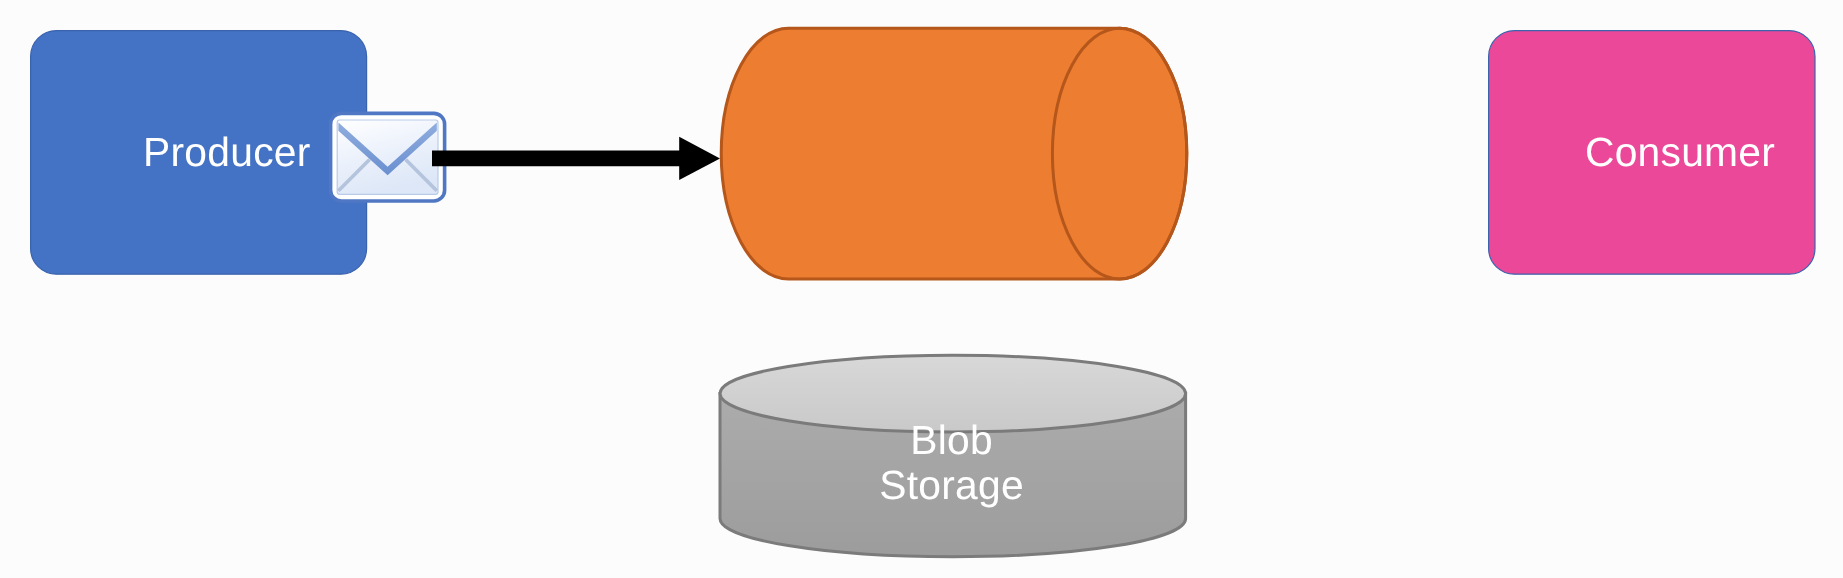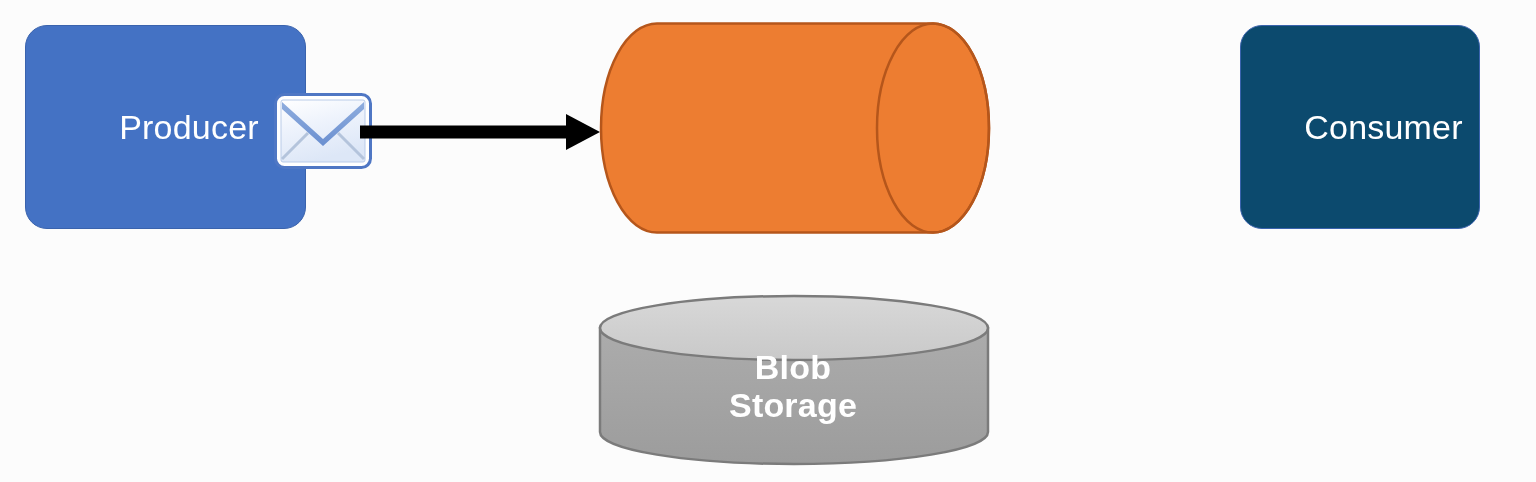--- a/index.html
+++ b/index.html
@@ -50,23 +50,23 @@
     left: 25px;
     top: 25px;
     width: 281px;
     height: 204px;
     background: #4472c4;
     border: 1px solid #3a63ad;
   }
   #consumer-node {
     left: 1240px;
     top: 25px;
-    width: 240px;
+    width: 273px;
     height: 204px;
-    background: #0c4a6e;
+    background: #ec4899;
     border: 1px solid #3a63ad;
   }
 
   
   .shape-svg {
     position: absolute;
     overflow: visible;
   }
 
   #broker-shape { left: 600px; top: 22px; }
@@ -81,21 +81,20 @@
     top: 77px;
     width: 310px;
     text-align: center;
   }
   #blob-label {
     position: absolute;
     left: 600px;
     top: 348px;
     width: 386px;
     text-align: center;
-    font-weight: bold;
   }
 </style>
 </head>
 <body>
 
 <div id="canvas">
 
   <div class="rrect" id="producer-node">
     <span class="node-label">Producer</span>
   </div>

